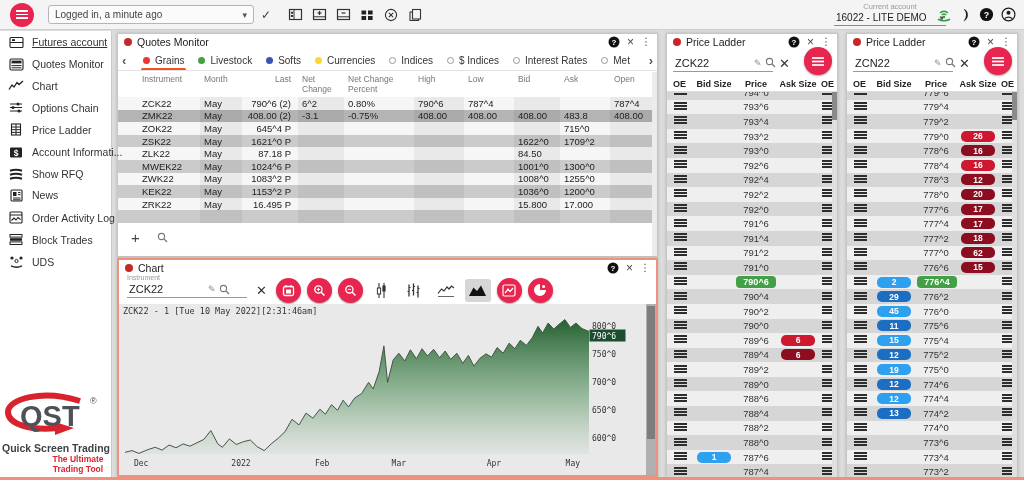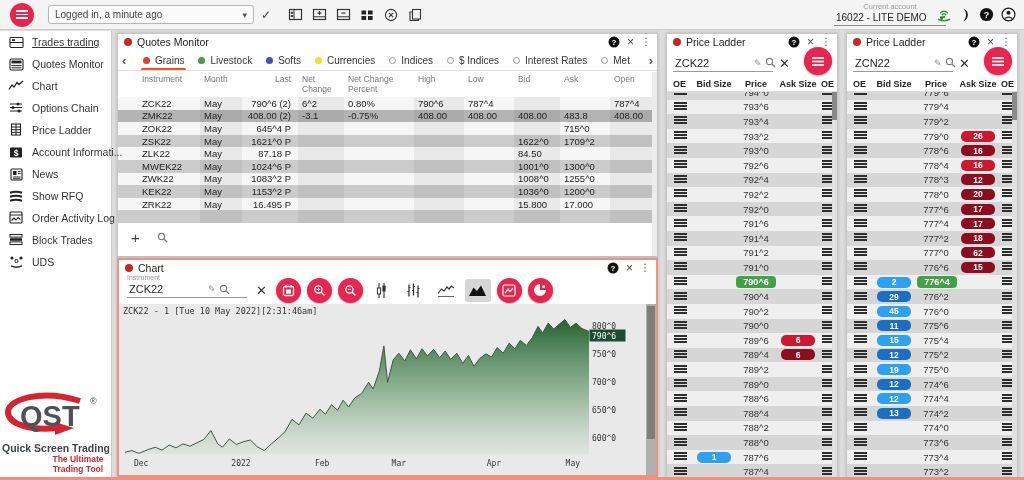--- a/index.html
+++ b/index.html
@@ -225,21 +225,21 @@
   <div class="sidebar">
     <div>
         <div class="side-item active">
           <span class="sicon">
             <svg width="15" height="13" viewBox="0 0 15 13">
               <rect x="1" y="1.5" width="13" height="10" rx="1" fill="none" stroke="#222" stroke-width="1.1"></rect>
               <line x1="1" y1="6.5" x2="14" y2="6.5" stroke="#222"></line>
               <rect x="3" y="3.2" width="3" height="1.8" fill="#222"></rect>
             </svg>
           </span>
-          <span class="lbl">Trades trading</span>
+          <span class="lbl">Futures account</span>
         </div>
         <div class="side-item">
           <span class="sicon">
             <svg width="15" height="13" viewBox="0 0 15 13">
               <rect x="1" y="1" width="13" height="11" rx="1.5" fill="none" stroke="#222" stroke-width="1.1"></rect>
               <rect x="2.5" y="2.6" width="10" height="2.8" fill="#222"></rect>
               <line x1="2.5" y1="7.6" x2="12.5" y2="7.6" stroke="#222"></line>
               <line x1="2.5" y1="9.8" x2="12.5" y2="9.8" stroke="#222"></line>
             </svg>
           </span>
@@ -282,40 +282,40 @@
           <span class="sicon">
             <svg width="14" height="13" viewBox="0 0 14 13">
               <rect x="1" y="1.5" width="12" height="10" rx="1" fill="#222"></rect>
               <text x="7" y="9.6" text-anchor="middle" font-size="8.5" font-weight="bold" fill="#fff" font-family="Liberation Sans">$</text>
             </svg>
           </span>
           <span class="lbl">Account Informati...</span>
         </div>
         <div class="side-item">
           <span class="sicon">
+            <svg width="14" height="12" viewBox="0 0 14 12">
+              <path d="M1 2.8 Q7 0.8 13 2.8" stroke="#222" stroke-width="2" fill="none"></path>
+              <path d="M1 6.8 Q7 4.8 13 6.8" stroke="#222" stroke-width="2" fill="none"></path>
+              <path d="M1 10.8 Q7 8.8 13 10.8" stroke="#222" stroke-width="2" fill="none"></path>
+            </svg>
+          </span>
+          <span class="lbl">Show RFQ</span>
+        </div>
+        <div class="side-item">
+          <span class="sicon">
             <svg width="13" height="13" viewBox="0 0 13 13">
               <rect x="1" y="1" width="11" height="11" rx="1" fill="none" stroke="#222" stroke-width="1.1"></rect>
               <rect x="3" y="3" width="3.5" height="4" fill="#222"></rect>
               <line x1="8" y1="3.6" x2="10.5" y2="3.6" stroke="#222"></line>
               <line x1="8" y1="5.6" x2="10.5" y2="5.6" stroke="#222"></line>
               <line x1="3" y1="9" x2="10.5" y2="9" stroke="#222"></line>
               <line x1="3" y1="10.8" x2="10.5" y2="10.8" stroke="#222"></line>
             </svg>
           </span>
           <span class="lbl">News</span>
-        </div>
-        <div class="side-item">
-          <span class="sicon">
-            <svg width="14" height="12" viewBox="0 0 14 12">
-              <path d="M1 2.8 Q7 0.8 13 2.8" stroke="#222" stroke-width="2" fill="none"></path>
-              <path d="M1 6.8 Q7 4.8 13 6.8" stroke="#222" stroke-width="2" fill="none"></path>
-              <path d="M1 10.8 Q7 8.8 13 10.8" stroke="#222" stroke-width="2" fill="none"></path>
-            </svg>
-          </span>
-          <span class="lbl">Show RFQ</span>
         </div>
         <div class="side-item">
           <span class="sicon">
             <svg width="14" height="13" viewBox="0 0 14 13">
               <rect x="1" y="1" width="12" height="11" rx="1" fill="none" stroke="#222" stroke-width="1.1"></rect>
               <line x1="1" y1="4" x2="13" y2="4" stroke="#222"></line>
               <polyline points="2.5,9.5 5,7 7,9 9,6.5 11.5,8.5" fill="none" stroke="#222" stroke-width="1.1"></polyline>
             </svg>
           </span>
           <span class="lbl">Order Activity Log</span>

